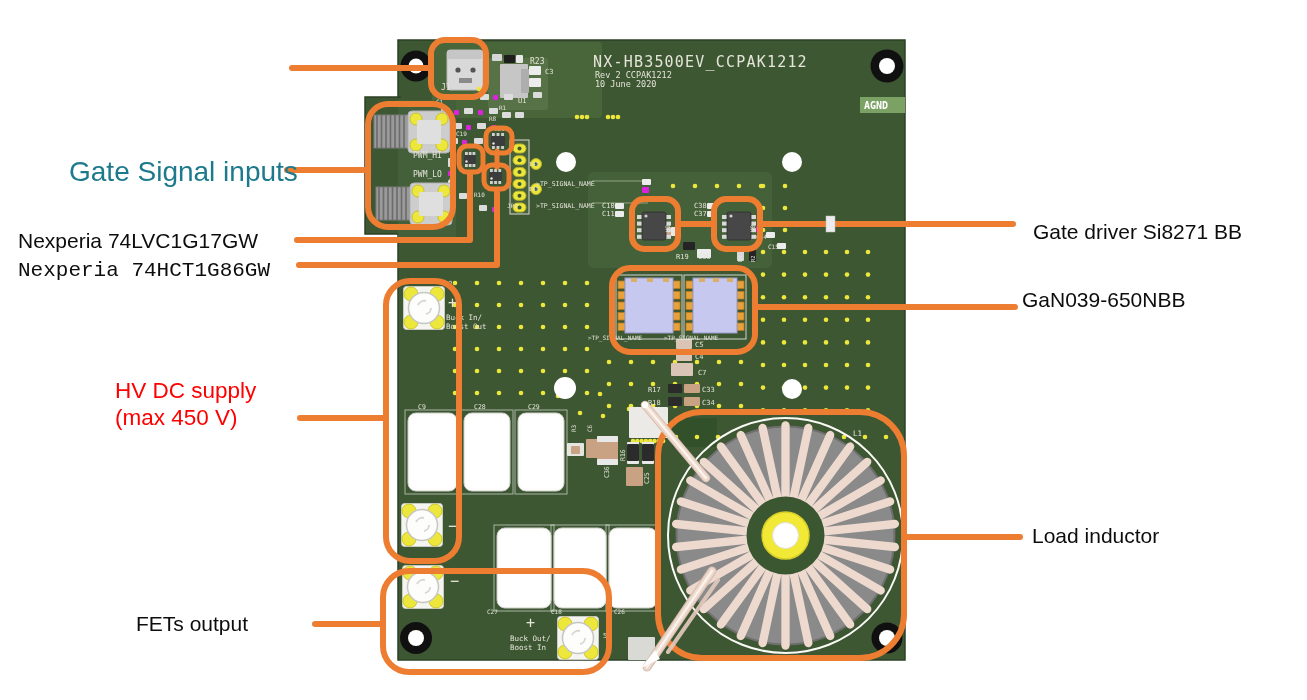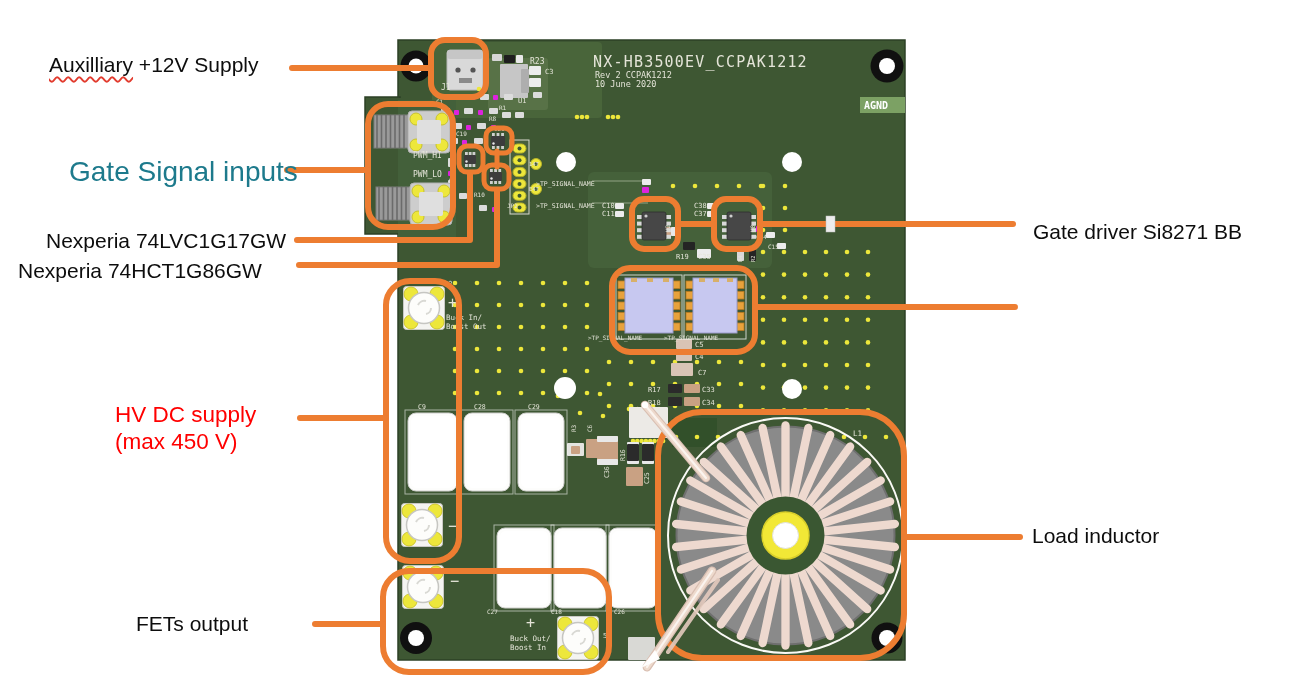--- a/index.html
+++ b/index.html
@@ -674,34 +674,34 @@
     <line x1="645" y1="405" x2="706" y2="478" stroke="#FBF4EF" stroke-width="2.2" stroke-linecap="round"></line>
     <circle cx="645" cy="405" r="3.2" fill="#ffffff"></circle>
     <line x1="718" y1="580" x2="668" y2="652" stroke="#E4CABD" stroke-width="4" stroke-linecap="round" opacity="0.9"></line>
     <line x1="712" y1="571" x2="647" y2="667" stroke="#D9BFB2" stroke-width="9" stroke-linecap="round"></line>
     <line x1="712" y1="571" x2="647" y2="667" stroke="#EEDACD" stroke-width="6.5" stroke-linecap="round"></line>
     <line x1="712" y1="571" x2="647" y2="667" stroke="#FBF4EF" stroke-width="2.2" stroke-linecap="round"></line>
     <path d="M641 668 L655 650 L660 659 Z" fill="#ffffff" opacity="0.95"></path>
   </g>
 </svg>
 
-  <div class="lbl" style="left:49px;top:53px;"><span class="misspell">Auxilliary</span><span> +12V Supply</span></div>
 
   <div class="lbl lbl-teal" style="left:69px;top:156px;">Gate Signal inputs</div>
 
-  <div class="lbl" style="left:18px;top:229px;margin-left:28px;">Nexperia 74LVC1G17GW</div>
-
-  <div class="lbl" style="left:18px;top:259px;">Nexperia 74HCT1G86GW</div>
-
-  <div class="lbl lbl-red" style="left:115px;top:401px;">
+  <div class="lbl" style="left:18px;top:229px;">Nexperia 74LVC1G17GW</div>
+
+  <div class="lbl" style="left:18px;top:259px;font-family:Liberation Mono, monospace;">Nexperia 74HCT1G86GW</div>
+
+  <div class="lbl lbl-red" style="left:115px;top:377px;">
     <span style="display:block">HV DC supply</span>
     <span style="display:block" class="bold">(max 450 V)</span>
   </div>
 
   <div class="lbl" style="left:136px;top:612px;">FETs output</div>
 
   <div class="lbl" style="left:1033px;top:212px;margin-top:8px;">Gate driver Si8271 BB</div>
 
   <div class="lbl gan-lines" style="left:1022px;top:284px;">
+    <span>GaN039-650NBB</span>
   </div>
 
   <div class="lbl" style="left:1032px;top:524px;">Load inductor</div>
 </div>
 
 </body></html>

